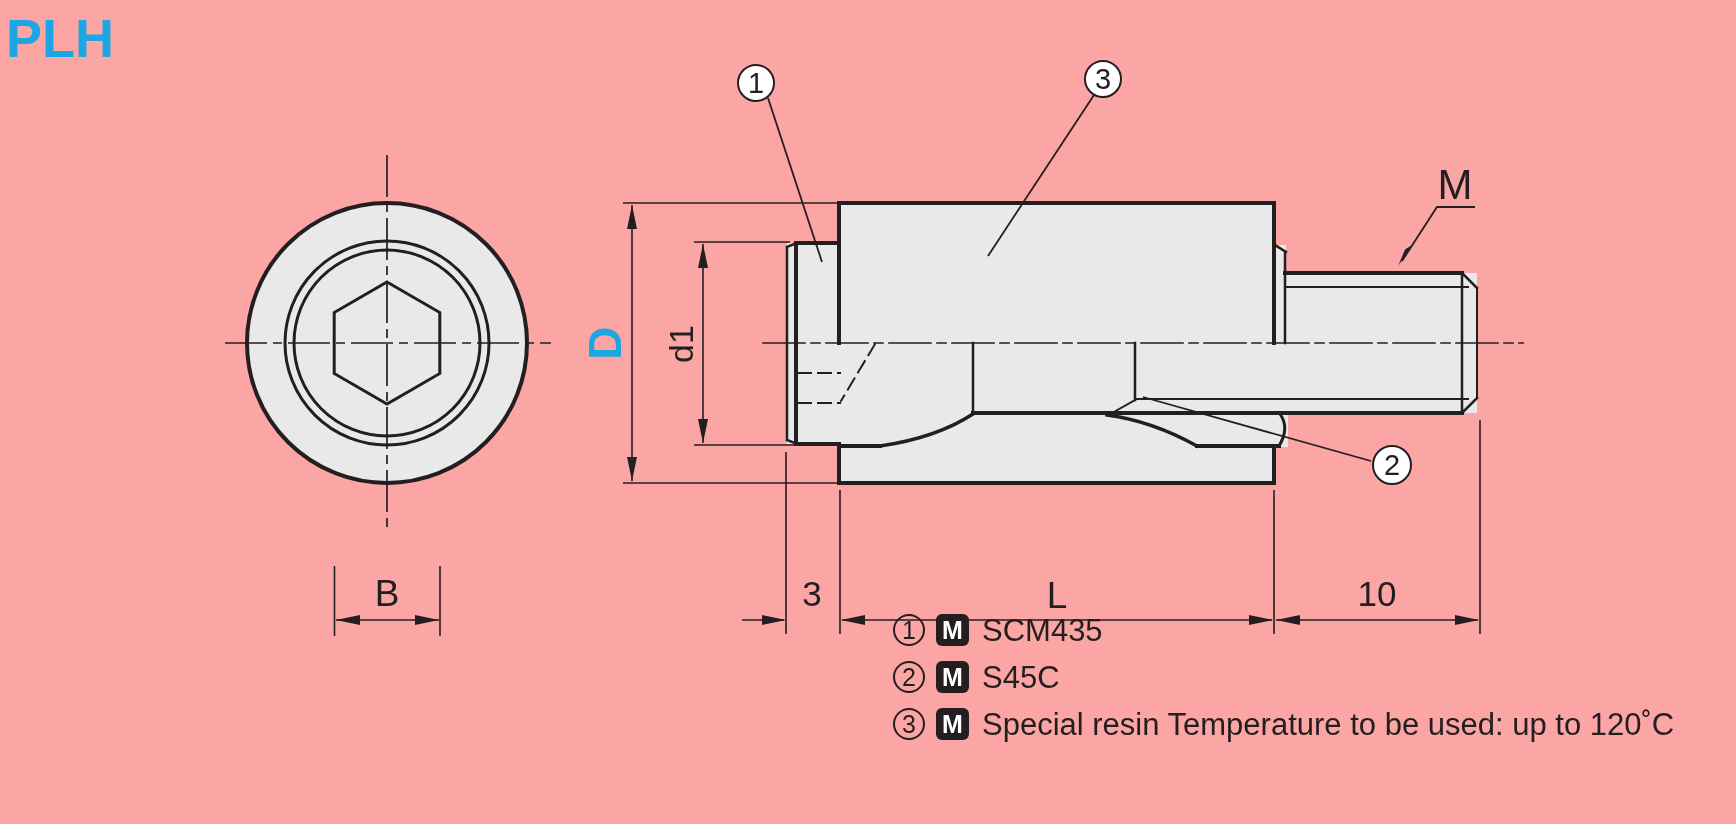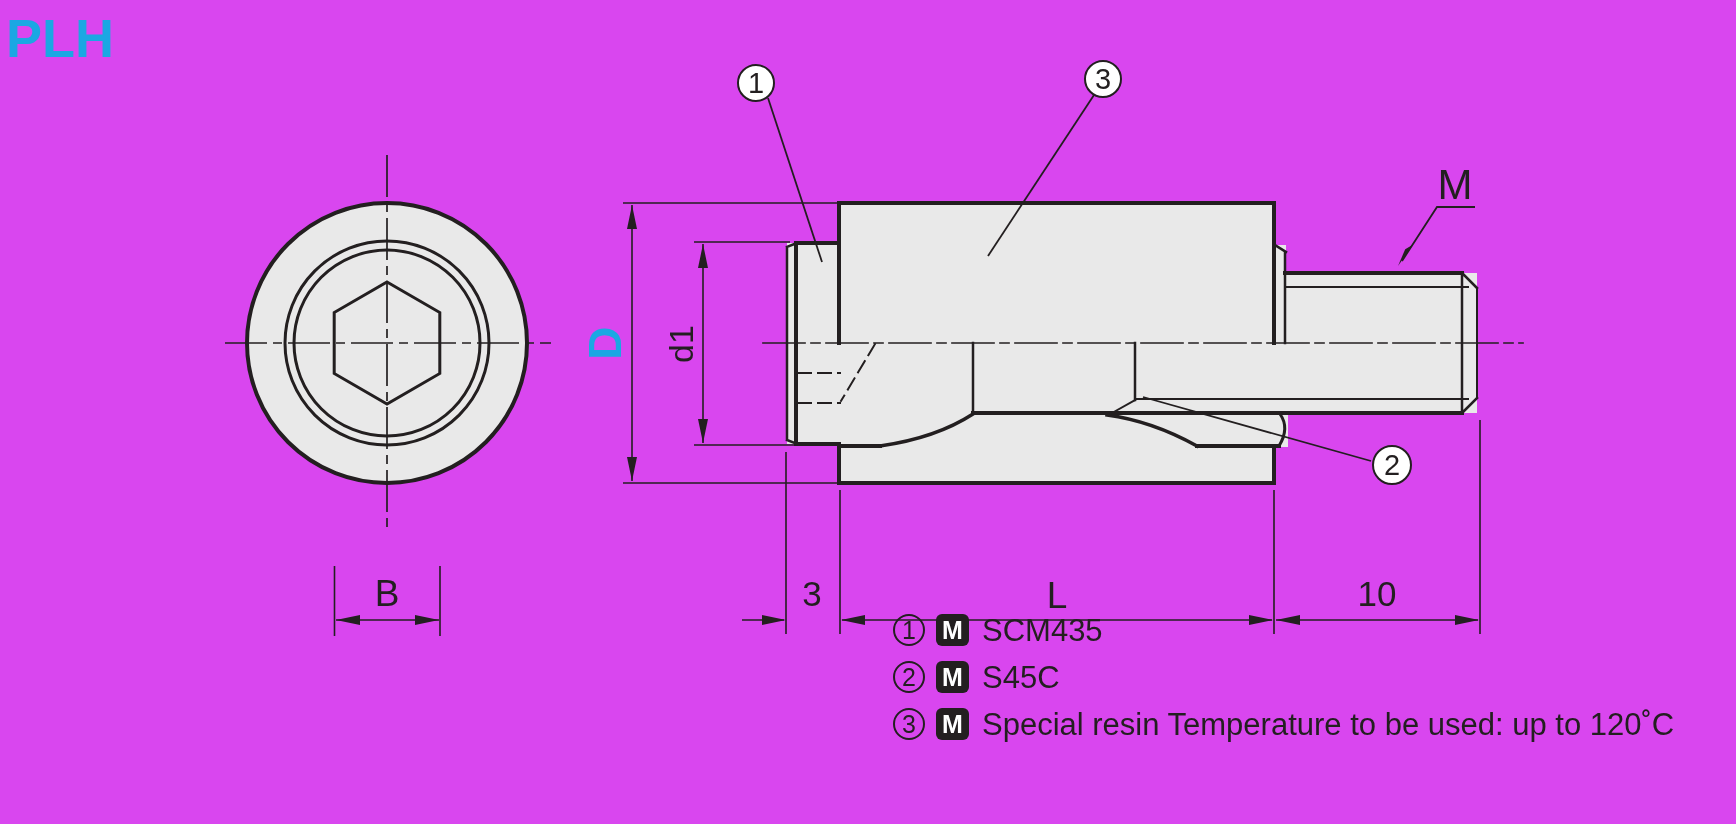--- a/index.html
+++ b/index.html
@@ -1,16 +1,16 @@
 <!DOCTYPE html>
 <html><head>
 <meta charset="utf-8">
 <style>
   html,body{margin:0;padding:0;background:#ffffff;}
-  .page{position:relative;width:1736px;height:824px;background:#d946ef;overflow:hidden;
+  .page{position:relative;width:1736px;height:824px;background:#fca5a5;overflow:hidden;
         font-family:"Liberation Sans", sans-serif;}
   svg text{font-family:"Liberation Sans", sans-serif;}
 </style>
 </head>
 <body>
 
 <div class="page">
 <svg width="1736" height="824" viewBox="0 0 1736 824">
 
   <text x="6" y="57" font-size="54" font-weight="bold" fill="#1BA7E3">PLH</text>

